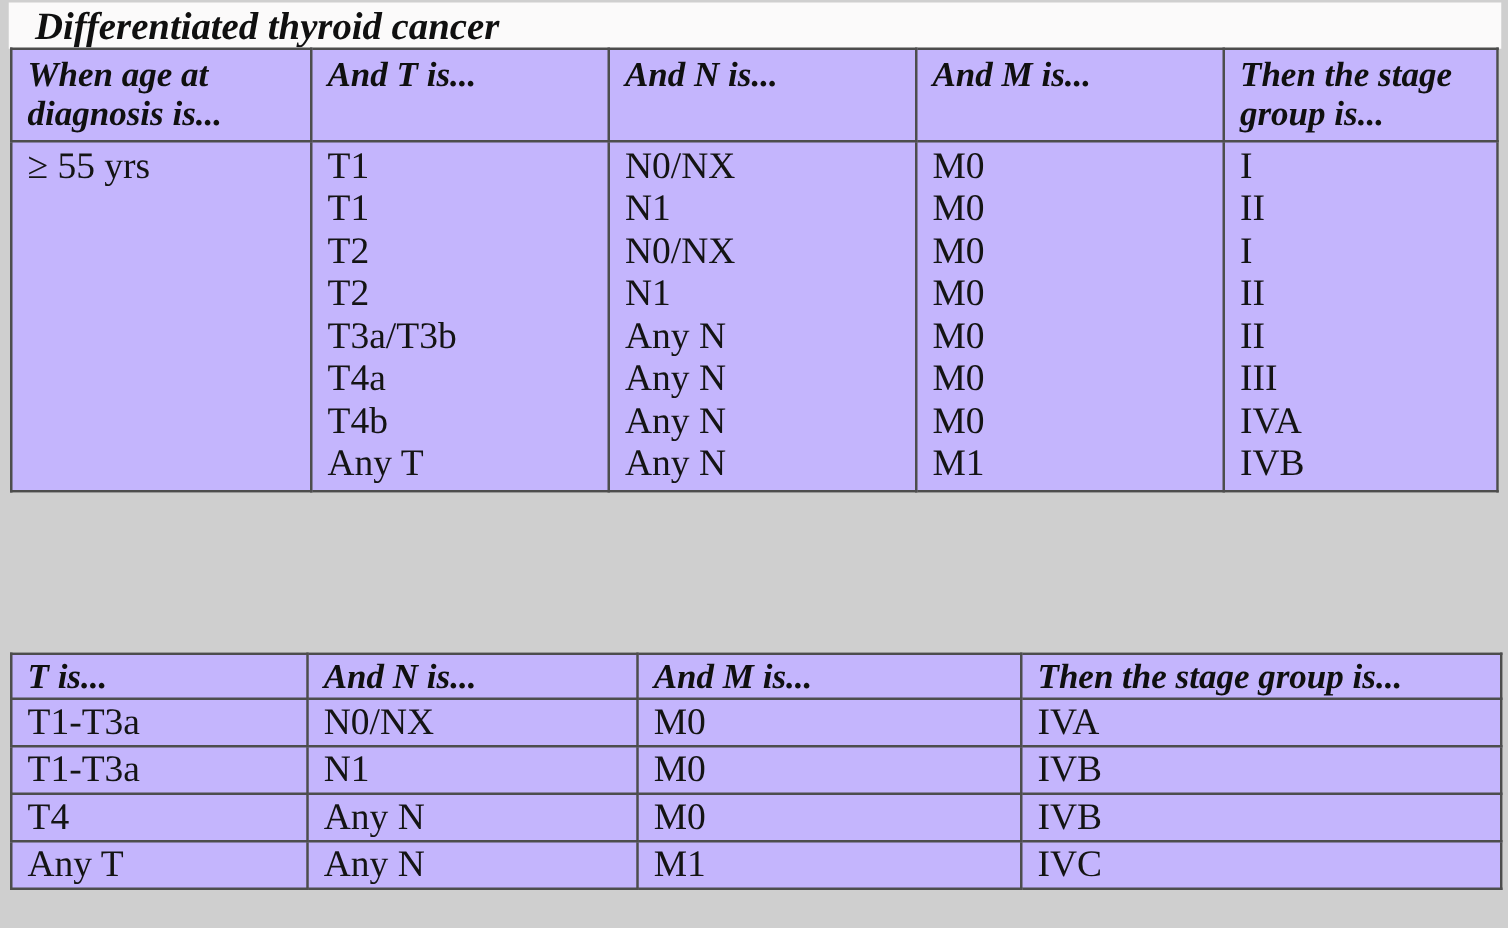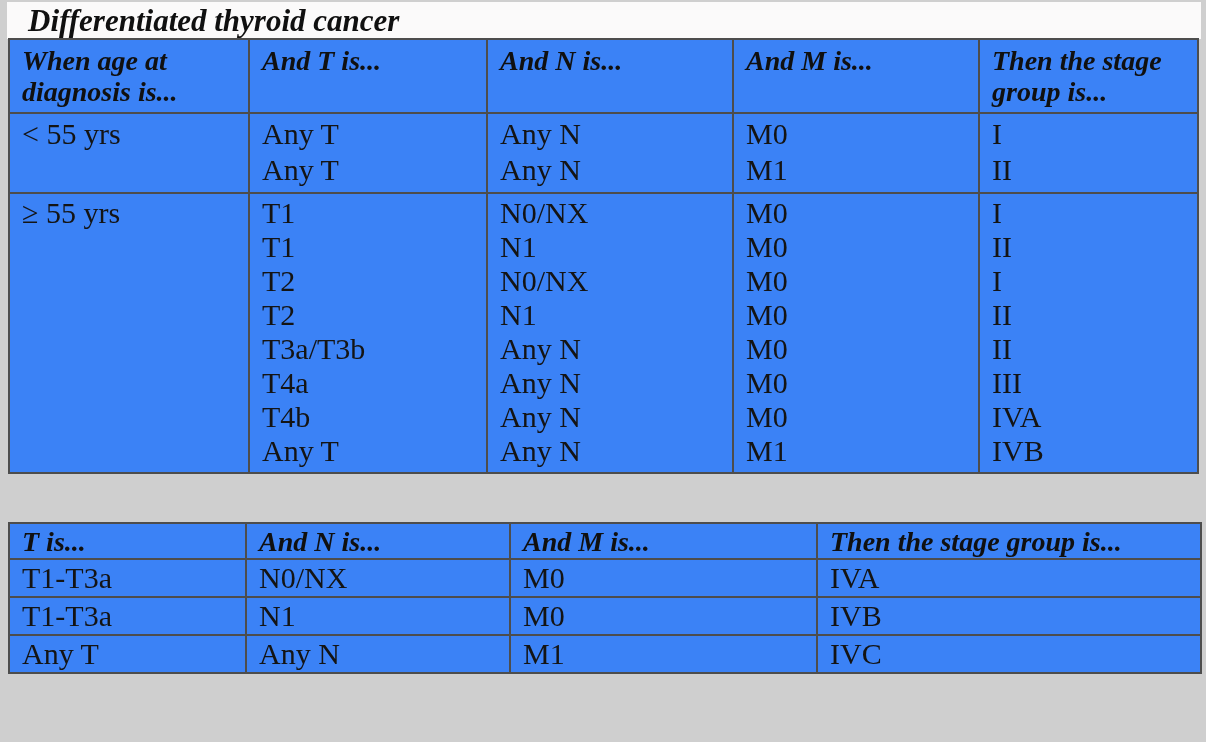--- a/index.html
+++ b/index.html
@@ -38,21 +38,21 @@
     table-layout: fixed;
     background: #fcfbfb;
     font-size: 30px;
   }
   th, td {
     border: 2px solid #4d4d4d;
     padding: 0 12px;
     vertical-align: top;
     text-align: left;
     font-weight: normal;
-    background: #3b82f6;
+    background: #c4b5fd;
   }
   th {
     font-weight: bold;
     font-style: italic;
     font-size: 28px;
     line-height: 31px;
     padding-top: 5px;
     padding-bottom: 3px;
     color: #101010;
   }
@@ -87,41 +87,20 @@
     <thead>
       <tr>
         <th>When age at diagnosis is...</th>
         <th>And T is...</th>
         <th>And N is...</th>
         <th>And M is...</th>
         <th>Then the stage group is...</th>
       </tr>
     </thead>
     <tbody>
-      <tr class="group-under-55">
-        <td>
-          <div class="age-line">&lt; 55 yrs</div>
-        </td>
-        <td>
-          <div class="cell-line">Any T</div>
-          <div class="cell-line">Any T</div>
-        </td>
-        <td>
-          <div class="cell-line">Any N</div>
-          <div class="cell-line">Any N</div>
-        </td>
-        <td>
-          <div class="cell-line">M0</div>
-          <div class="cell-line">M1</div>
-        </td>
-        <td>
-          <div class="cell-line">I</div>
-          <div class="cell-line">II</div>
-        </td>
-      </tr>
       <tr class="group-over-55">
         <td>
           <div class="age-line">≥ 55 yrs</div>
         </td>
         <td>
           <div class="cell-line">T1</div>
           <div class="cell-line">T1</div>
           <div class="cell-line">T2</div>
           <div class="cell-line">T2</div>
           <div class="cell-line">T3a/T3b</div>
@@ -186,20 +165,26 @@
         <td>M0</td>
         <td>IVA</td>
       </tr>
       <tr>
         <td>T1-T3a</td>
         <td>N1</td>
         <td>M0</td>
         <td>IVB</td>
       </tr>
       <tr>
+        <td>T4</td>
+        <td>Any N</td>
+        <td>M0</td>
+        <td>IVB</td>
+      </tr>
+      <tr>
         <td>Any T</td>
         <td>Any N</td>
         <td>M1</td>
         <td>IVC</td>
       </tr>
     </tbody>
   </table>
 
 </div>
 

